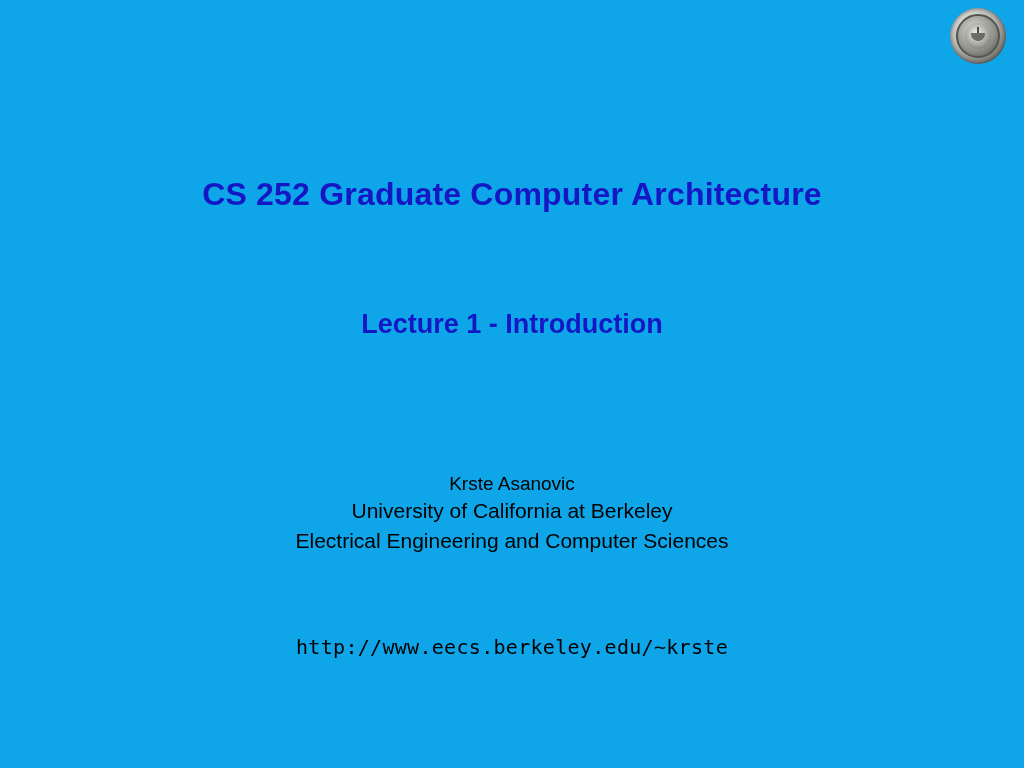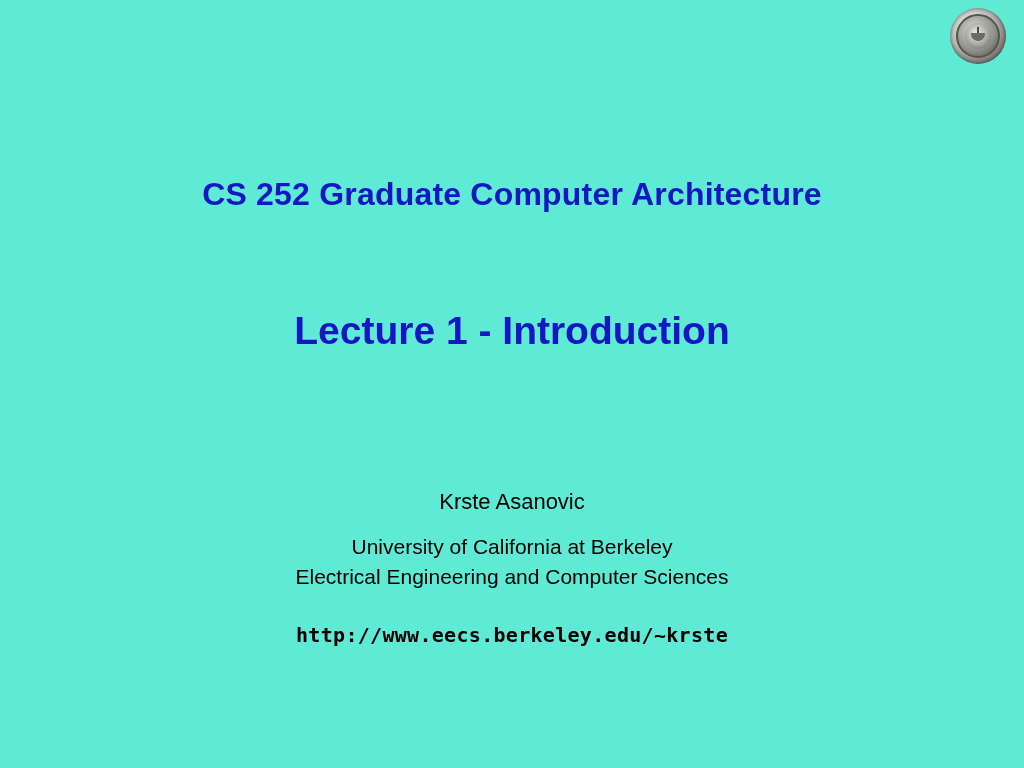--- a/index.html
+++ b/index.html
@@ -10,21 +10,21 @@
   body {
     width: 1024px;
     height: 768px;
     overflow: hidden;
     font-family: "Liberation Sans", sans-serif;
   }
   .slide {
     position: relative;
     width: 1024px;
     height: 768px;
-    background: #5eead4;
+    background: #0ea5e9;
   }
 
   
   .seal {
     position: absolute;
     top: 8px;
     right: 18px;
     width: 56px;
     height: 56px;
     border-radius: 50%;
@@ -85,62 +85,62 @@
   .main-title {
     color: #1517c4;
     font-size: 32px;
     font-weight: bold;
     letter-spacing: 0.2px;
     line-height: 1.2;
     margin: 0;
   }
   .sub-title {
     color: #1517c4;
-    font-size: 39px;
+    font-size: 27px;
     font-weight: bold;
     margin: 0;
     padding-top: 96px;
   }
 
   
   .author-block {
     position: absolute;
     left: 0;
     right: 0;
     top: 472px;
     text-align: center;
     color: #000000;
   }
   .author-name {
-    font-size: 22px;
+    font-size: 19px;
     line-height: 1.26;
-    margin: 16px;
+    margin: 0;
   }
   .author-line {
     font-size: 21px;
     line-height: 1.45;
     margin: 0;
   }
 
   
   .url-block {
     position: absolute;
     left: 0;
     right: 0;
     top: 618px;
     text-align: center;
     font-family: "DejaVu Sans Mono", monospace;
     color: #000000;
   }
   .url-line {
     font-size: 20px;
-    font-weight: bold;
+    font-weight: normal;
     line-height: 1.72;
     letter-spacing: 0.3px;
-    margin: 0;
+    margin: 12px;
   }
 </style>
 </head>
 <body>
 
 <div class="slide">
 
   <div class="seal">
     <div class="inner-ring">
       <div class="seal-core"></div>

